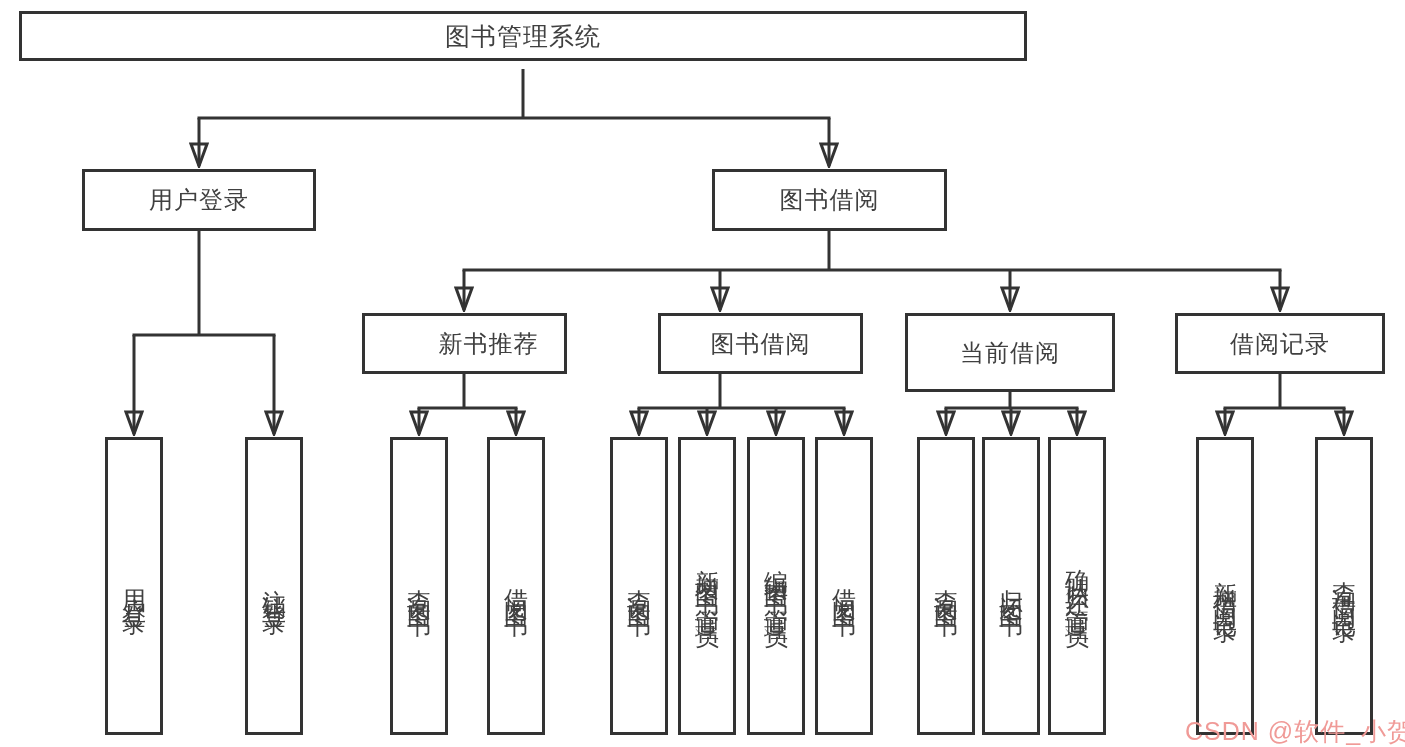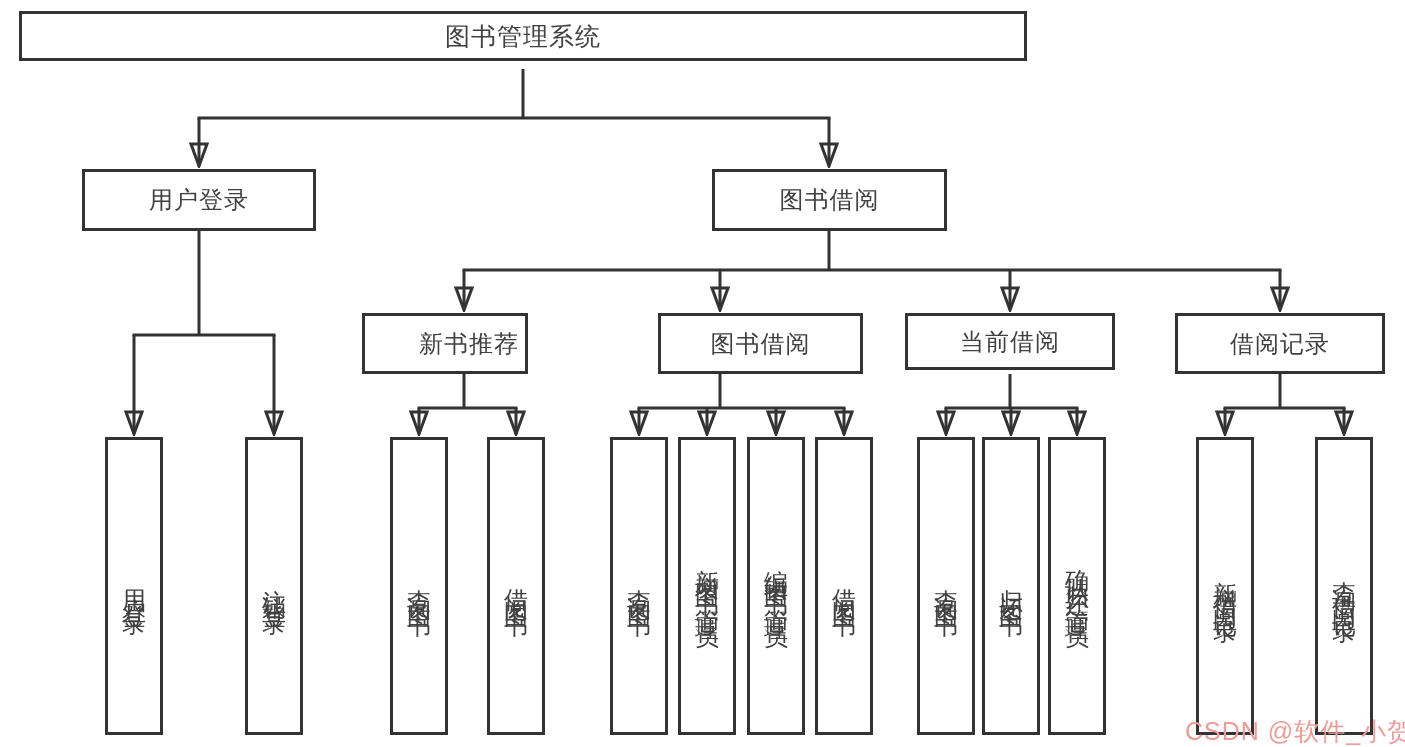--- a/index.html
+++ b/index.html
@@ -31,23 +31,23 @@
     text-orientation:mixed;
     font-size:24px;
     letter-spacing:8px;
     line-height:1;
     white-space:nowrap;
   }
   
   .n-root{left:19px;top:11px;width:1008px;height:50px;}
   .n-user-login{left:82px;top:169px;width:234px;height:62px;}
   .n-book-mgmt{left:712px;top:169px;width:235px;height:62px;}
-  .n-new-books{left:362px;top:313px;width:166px;height:61px;padding-left:48px;}
+  .n-new-books{left:362px;top:313px;width:205px;height:61px;padding-left:48px;}
   .n-book-borrow{left:618px;top:313px;width:205px;height:61px;margin-left:40px;}
-  .n-current{left:905px;top:313px;width:210px;height:57px;}
+  .n-current{left:905px;top:313px;width:210px;height:79px;}
   .n-records{left:1175px;top:313px;width:210px;height:61px;}
   .leaf{top:437px;width:58px;height:298px;}
   .l-1a{left:105px;} .l-1b{left:245px;}
   .l-2a{left:390px;} .l-2b{left:487px;}
   .l-3a{left:610px;} .l-3b{left:678px;} .l-3c{left:747px;} .l-3d{left:815px;}
   .l-4a{left:917px;} .l-4b{left:982px;} .l-4c{left:1048px;}
   .l-5a{left:1196px;} .l-5b{left:1315px;}
   .connectors{
     position:absolute;left:0;top:0;width:1405px;height:747px;
     pointer-events:none;

